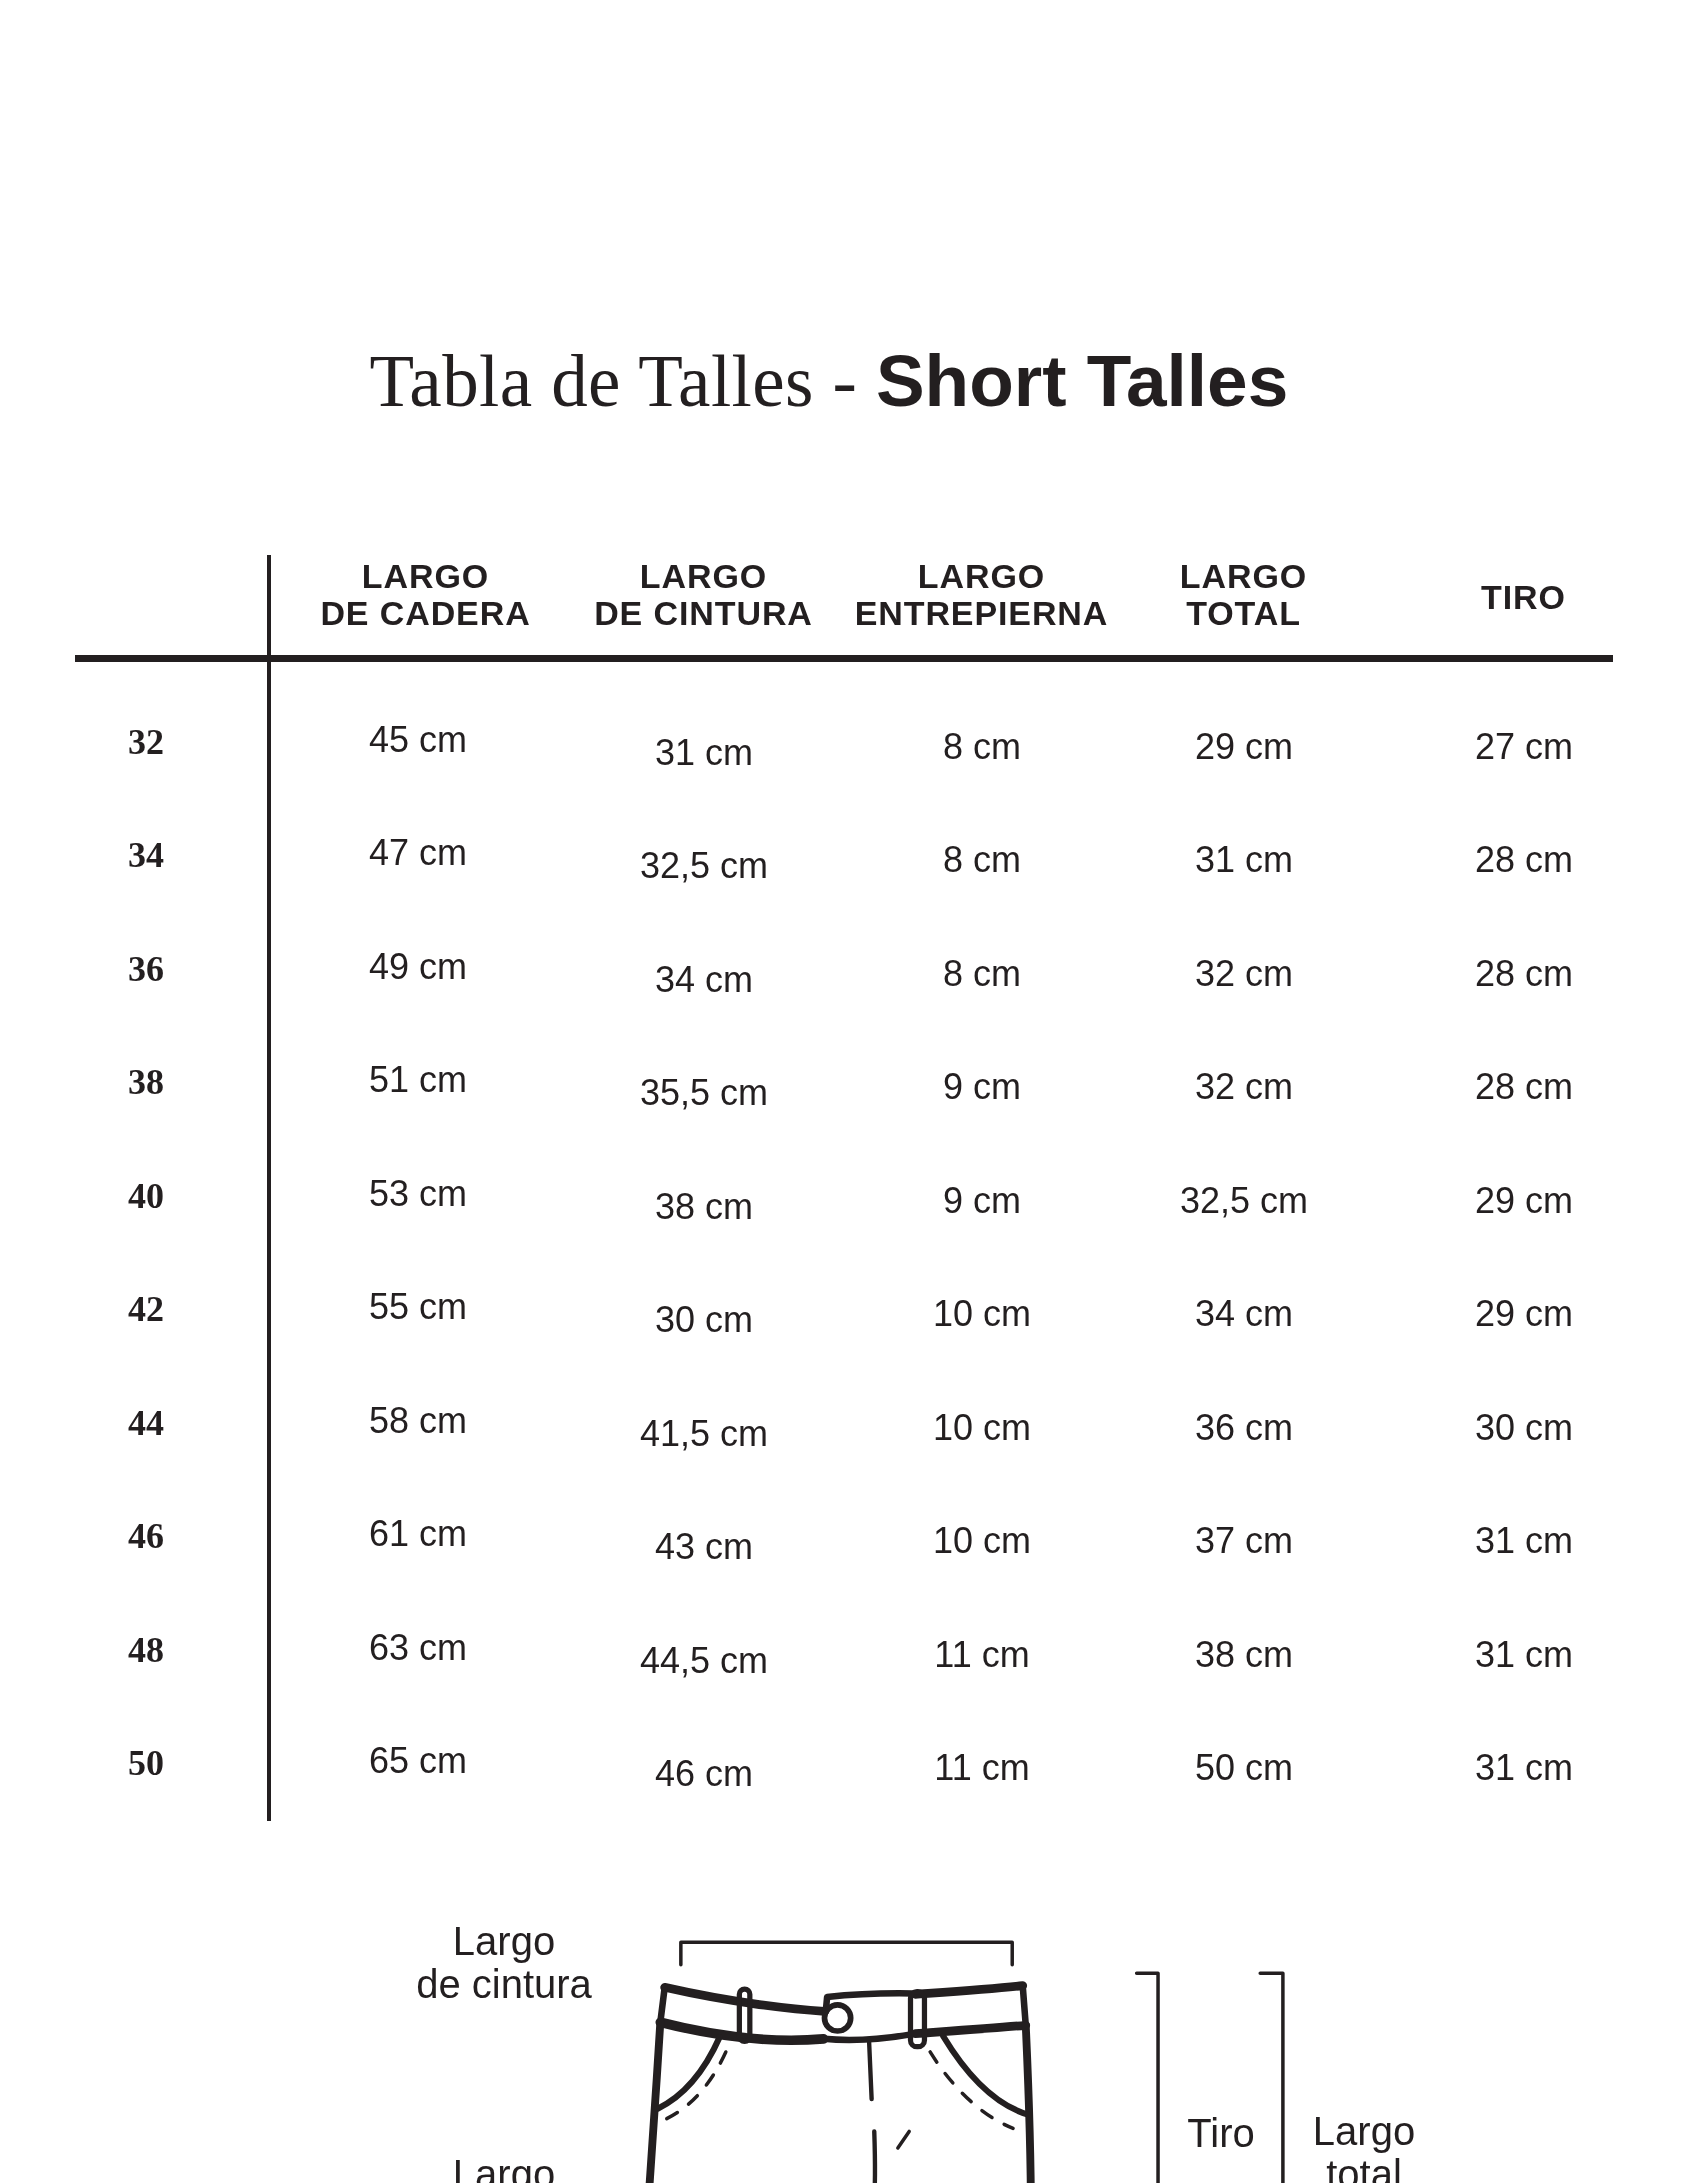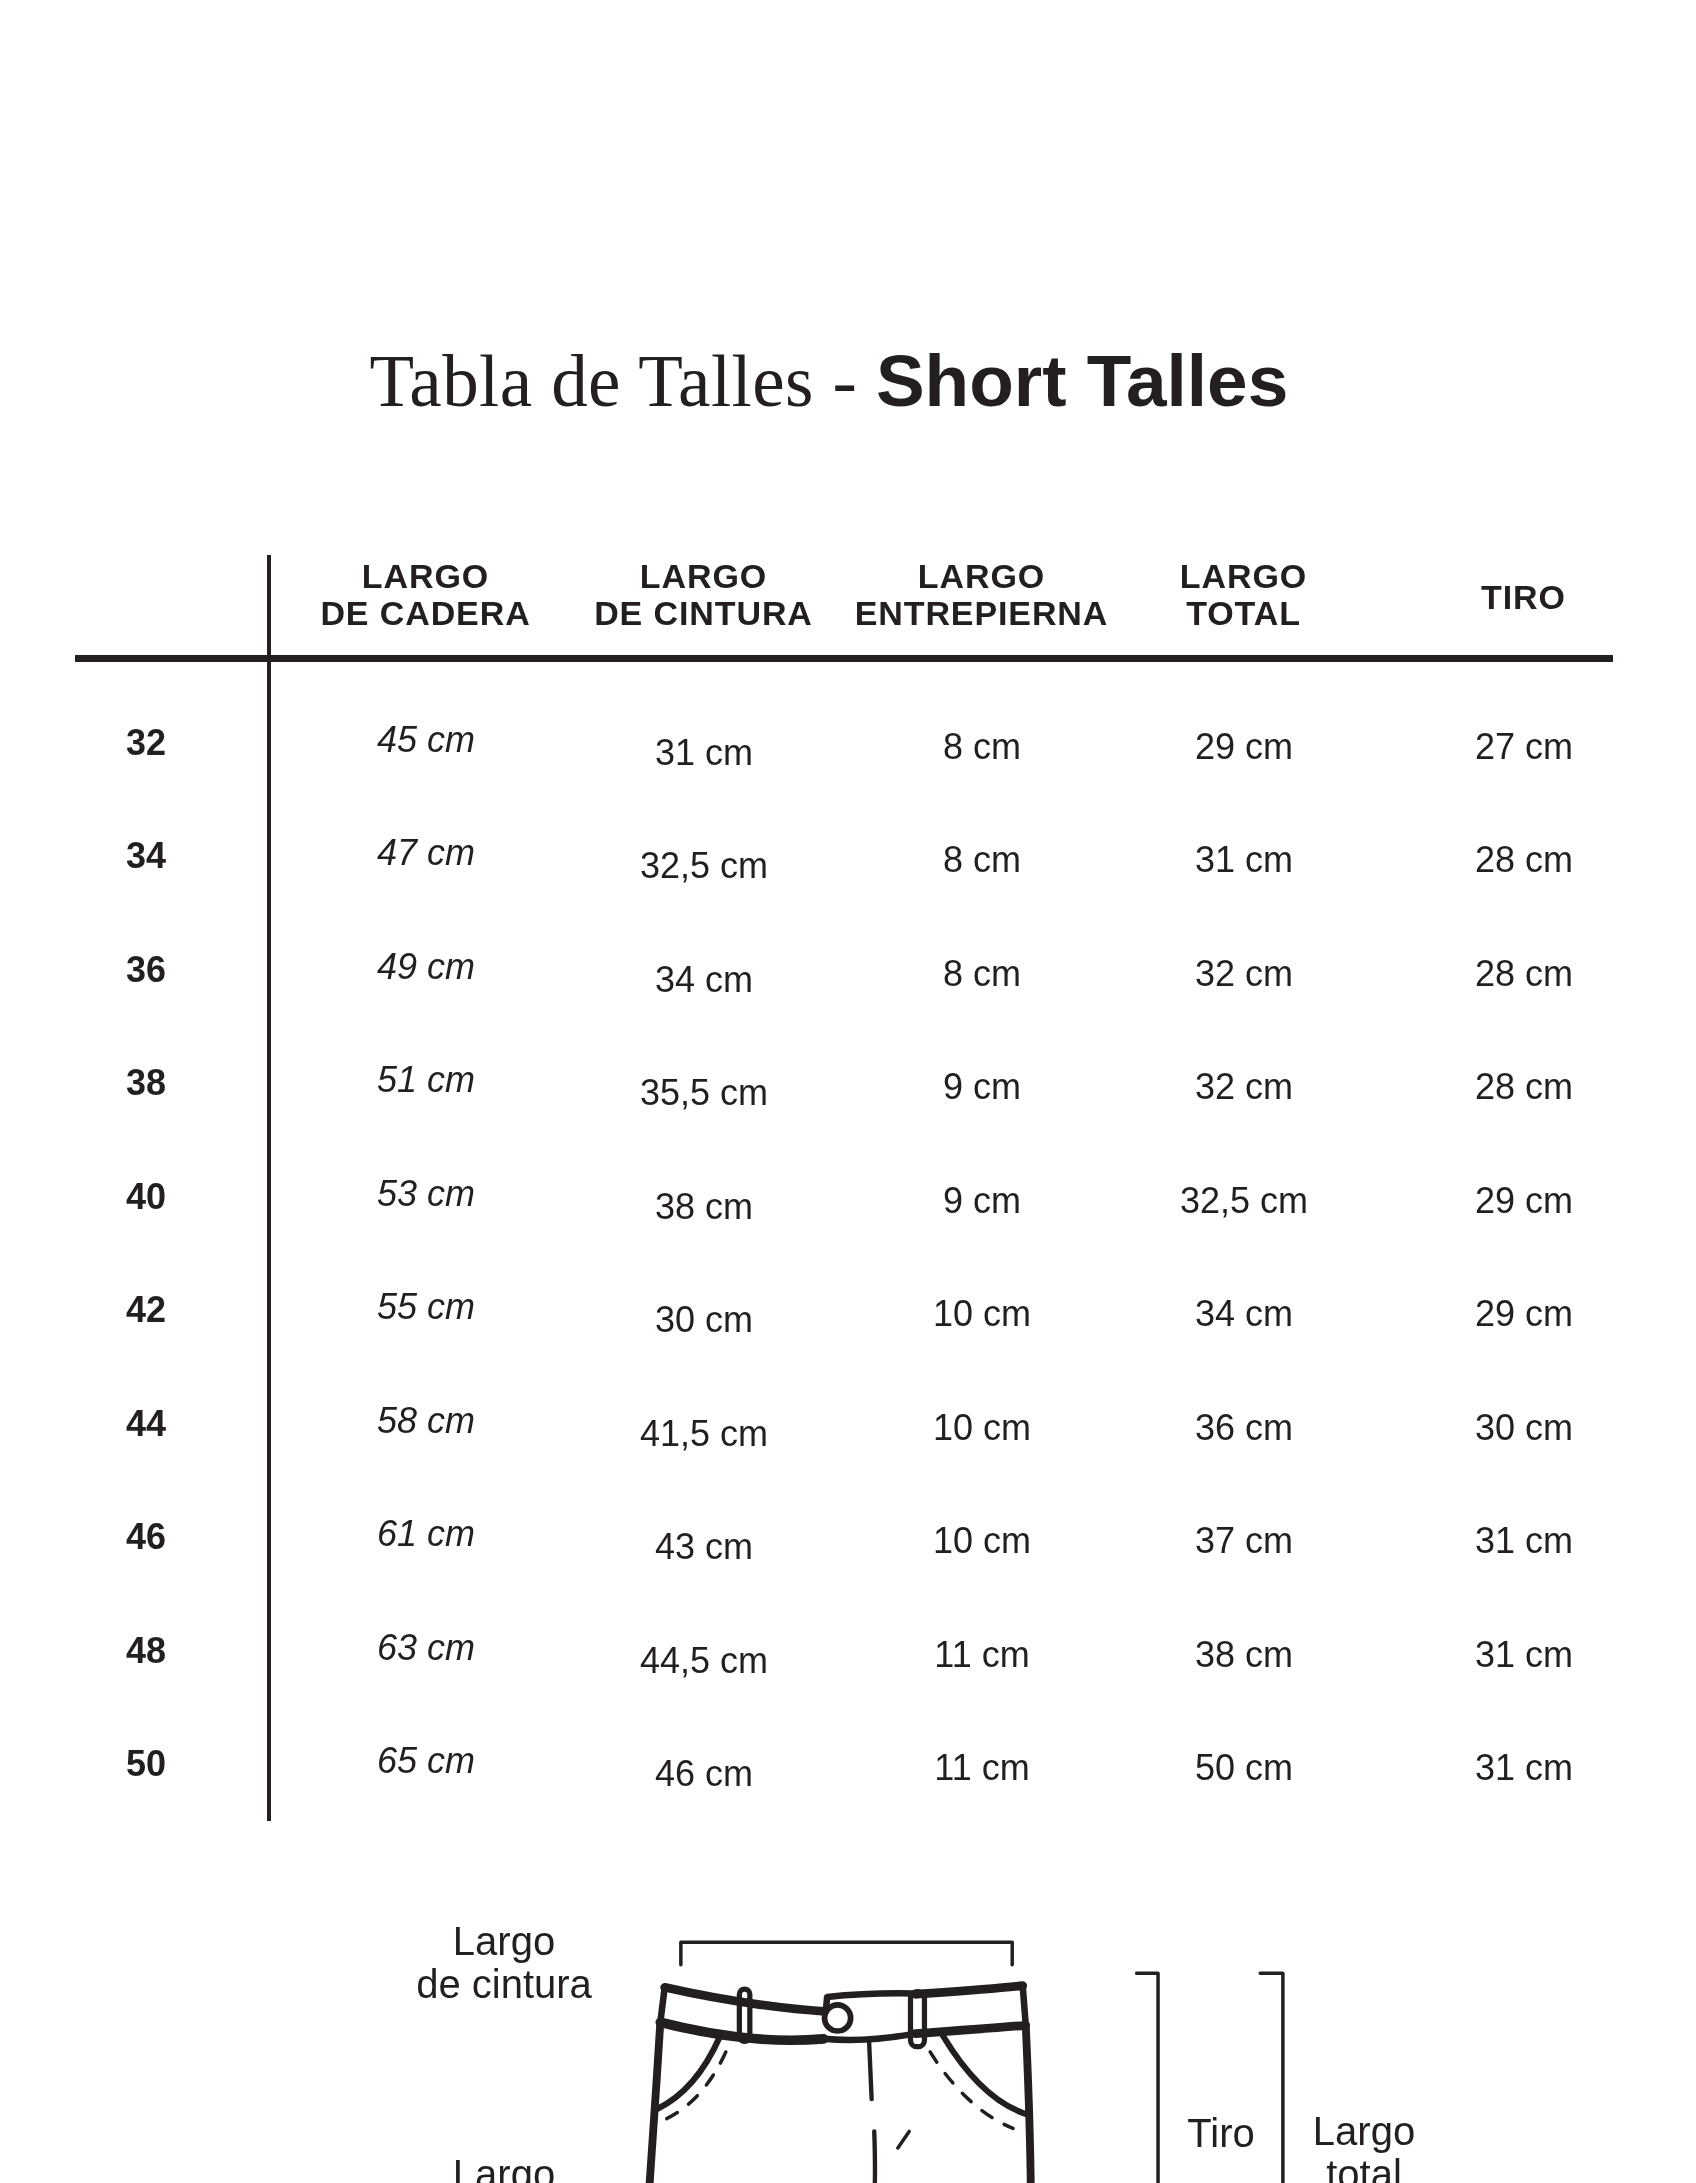--- a/index.html
+++ b/index.html
@@ -25,22 +25,22 @@
   .th-entrepierna{ left:842px; }
   .th-total{ left:1104px; }
   .th-tiro{ left:1384px; transform:translateY(2.6px); }
 
   .col-divider{ position:absolute; left:267px; top:555px; width:4.4px; height:1266px; background:var(--ink); }
   .head-rule{ position:absolute; left:75px; top:655px; width:1538px; height:7.4px; background:var(--ink); }
 
   
   .trow{ position:absolute; left:0; width:100%; height:0; }
   .cell{ position:absolute; width:192px; text-align:center; font-size:36px; line-height:39px; font-weight:400; }
-  .c-talle{ left:50px; top:0; font-weight:700; }
-  .c-cadera{ left:330px; top:-3.5px;font-style:italic; }
+  .c-talle{ left:50px; top:0; font-weight:700;font-family:Liberation Serif, serif; }
+  .c-cadera{ left:322px; top:-3.5px; }
   .c-cintura{ left:608px; top:9.6px; }
   .c-entrepierna{ left:886px; top:3.5px; }
   .c-total{ left:1148px; top:3.5px; }
   .c-tiro{ left:1428px; top:3.5px; }
 
   
   .dlabel{ position:absolute; font-size:40px; line-height:43px; white-space:pre-line; }
   .dl-cintura{ left:371px; width:266px; top:1920px; text-align:center; }
   .dl-cadera{ left:371px; width:266px; top:2153px; text-align:center; }
   .dl-tiro{ left:1175px; width:92px; top:2112px; text-align:center; }

